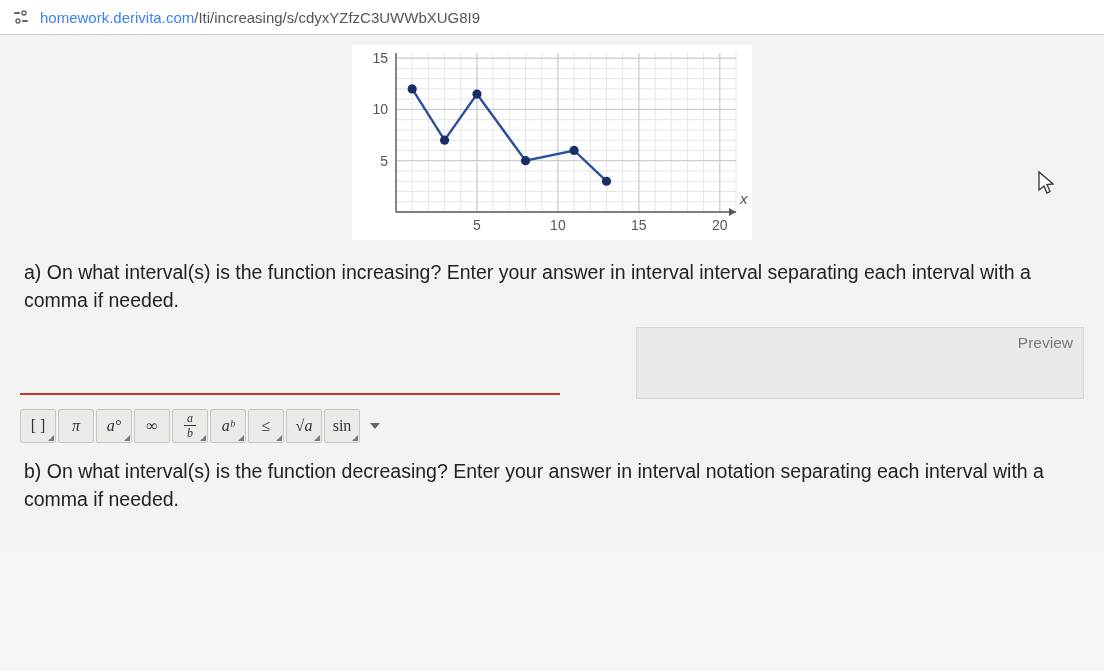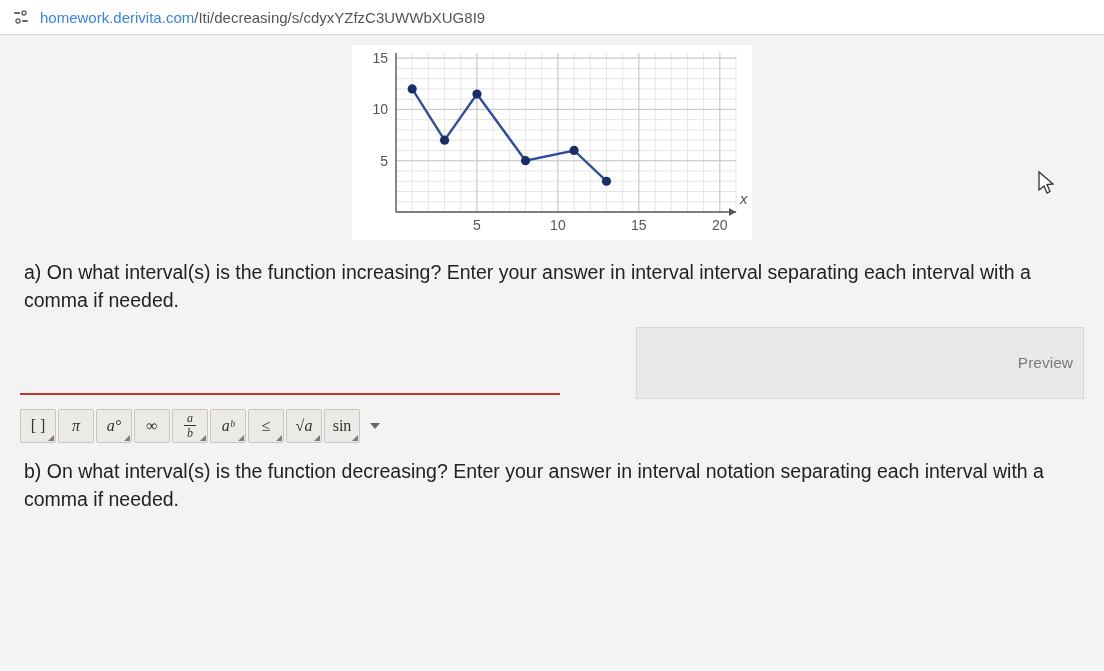--- a/index.html
+++ b/index.html
@@ -13,21 +13,21 @@
 .content { padding: 10px 20px 20px; background: #f3f3f3; }
 
 .chart-wrap { display: flex; justify-content: center; margin-bottom: 18px; }
 .chart-svg { background: #fff; }
 
 .question { font-size: 19.5px; color: #222; line-height: 1.45; margin: 8px 4px 12px; }
 
 .answer-row { display: flex; align-items: flex-start; gap: 18px; margin-bottom: 10px; }
 .answer-input-area { flex: 1; }
 .input-line { width: 540px; border: none; border-bottom: 2px solid #c0392b; background: transparent; font-size: 17px; padding: 6px 4px; outline: none; margin-top: 34px; }
-.preview-box { width: 448px; height: 72px; background: #e9e9e9; border: 1px solid #d6d6d6; display: flex; justify-content: flex-end; align-items: center; padding: 6px 10px; color: #7a7a7a; font-size: 15.5px; }
+.preview-box { width: 448px; height: 72px; background: #e9e9e9; border: 1px solid #d6d6d6; display: flex; justify-content: flex-end; align-items: flex-start; padding: 6px 10px; color: #7a7a7a; font-size: 15.5px; }
 
 .toolbar { display: flex; gap: 2px; margin: 6px 0 14px; align-items: center; }
 .tbtn { height: 34px; min-width: 36px; background: #eceae6; border: 1px solid #c9c6bf; border-radius: 2px; display: flex; align-items: center; justify-content: center; font-family: 'Times New Roman', serif; font-size: 16px; color: #333; cursor: pointer; position: relative; padding: 0 7px; }
 .tbtn .corner { position: absolute; right: 1px; bottom: 1px; width: 0; height: 0; border-left: 6px solid transparent; border-bottom: 6px solid #7a7a7a; }
 .tbtn.fraction { font-size: 12px; flex-direction: column; line-height: 1; }
 .tbtn.fraction .fline { width: 12px; height: 1px; background: #333; margin: 1px 0; }
 .caret { width: 0; height: 0; border-left: 5px solid transparent; border-right: 5px solid transparent; border-top: 6px solid #666; margin-left: 8px; cursor: pointer; }
 
 .cursor-pointer-svg { position: absolute; top: 170px; right: 46px; pointer-events: none; }
 </style>
@@ -36,21 +36,21 @@
 
 <div class="url-bar">
   <span class="icon-slot">
     <svg width="16" height="16" viewBox="0 0 16 16">
         <rect x="1" y="3" width="6" height="2" rx="1" fill="#5f6368"></rect>
         <circle cx="11" cy="4" r="2" fill="none" stroke="#5f6368" stroke-width="1.4"></circle>
         <rect x="9" y="11" width="6" height="2" rx="1" fill="#5f6368"></rect>
         <circle cx="5" cy="12" r="2" fill="none" stroke="#5f6368" stroke-width="1.4"></circle>
       </svg>
   </span>
-  <span class="url-text"><span class="domain">homework.derivita.com</span><span>/Iti/decreasing/s/cdyxYZfzC3UWWbXUG8I9</span></span>
+  <span class="url-text"><span class="domain">homework.derivita.com</span><span>/Iti/increasing/s/cdyxYZfzC3UWWbXUG8I9</span></span>
 </div>
 
 <div class="content">
 
   <div class="chart-wrap">
     <svg id="chart" class="chart-svg" width="400" height="195" viewBox="0 0 400 195">
         <line x1="60.19047619047619" y1="8" x2="60.19047619047619" y2="167" stroke="#e5e5e5" stroke-width="1"></line>
         <line x1="76.38095238095238" y1="8" x2="76.38095238095238" y2="167" stroke="#e5e5e5" stroke-width="1"></line>
         <line x1="92.57142857142857" y1="8" x2="92.57142857142857" y2="167" stroke="#e5e5e5" stroke-width="1"></line>
         <line x1="108.76190476190476" y1="8" x2="108.76190476190476" y2="167" stroke="#e5e5e5" stroke-width="1"></line>

